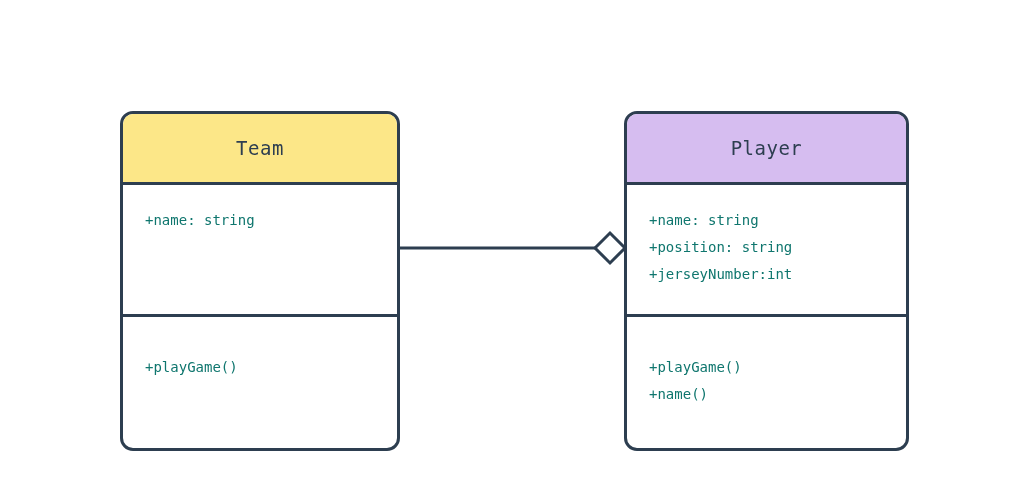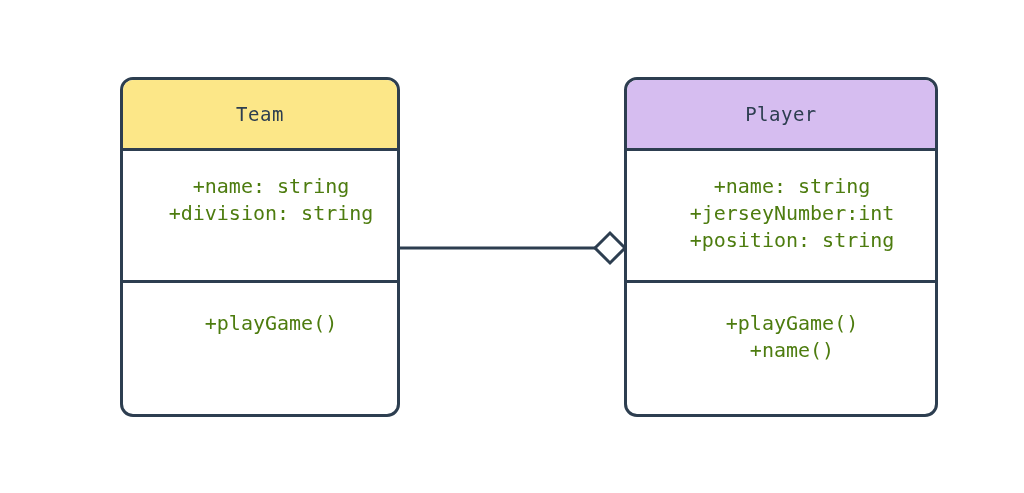--- a/index.html
+++ b/index.html
@@ -21,20 +21,21 @@
   }
 
   
   .uml-class {
     position: absolute;
     box-sizing: border-box;
     border: 3px solid #2d3e50;
     border-radius: 13px;
     background: #ffffff;
     overflow: hidden;
+    margin-top: 34px;
   }
   .uml-class-header {
     box-sizing: border-box;
     height: 71px;
     display: flex;
     align-items: center;
     justify-content: center;
     border-bottom: 3px solid #2d3e50;
   }
   .uml-class-name {
@@ -47,33 +48,32 @@
     box-sizing: border-box;
     padding: 24px 0 0 22px;
   }
   .uml-compartment.attributes {
     height: 132px;
     border-bottom: 3px solid #2d3e50;
     padding-top: 22px;
   }
   .uml-compartment.methods {
     height: 128px;
-    padding-top: 27px;
+    padding-top: 37px;
   }
   .uml-member {
-    font-size: 20px;
-    color: #4d7c0f;
+    font-size: 14px;
+    color: #0f766e;
     line-height: 27px;
     white-space: pre;
-    text-align: center;
   }
 
   
   #team-class  { left: 120px; top: 77px; width: 280px; height: 340px; }
-  #player-class{ left: 624px; top: 77px; width: 314px; height: 340px; }
+  #player-class{ left: 624px; top: 77px; width: 285px; height: 340px; }
 
   .header-team   { background: #fce788; }
   .header-player { background: #d6bdf0; }
 
   
   #relationship {
     position: absolute;
     left: 396px;
     top: 224px;
     width: 236px;
@@ -85,35 +85,34 @@
 <body>
 
 <div id="canvas">
 
   <div id="team-class" class="uml-class">
     <div class="uml-class-header header-team">
       <span class="uml-class-name">Team</span>
     </div>
     <div class="uml-compartment attributes">
       <div class="uml-member">+name: string</div>
-      <div class="uml-member">+division: string</div>
     </div>
     <div class="uml-compartment methods">
       <div class="uml-member">+playGame()</div>
     </div>
   </div>
 
   <div id="player-class" class="uml-class">
     <div class="uml-class-header header-player">
       <span class="uml-class-name">Player</span>
     </div>
     <div class="uml-compartment attributes">
       <div class="uml-member">+name: string</div>
+      <div class="uml-member">+position: string</div>
       <div class="uml-member">+jerseyNumber:int</div>
-      <div class="uml-member">+position: string</div>
     </div>
     <div class="uml-compartment methods">
       <div class="uml-member">+playGame()</div>
       <div class="uml-member">+name()</div>
     </div>
   </div>
 
   <svg id="relationship" width="236" height="50" viewBox="0 0 236 50">
 
     <line x1="2" y1="24" x2="199" y2="24" stroke="#2d3e50" stroke-width="3" stroke-linecap="butt"></line>

